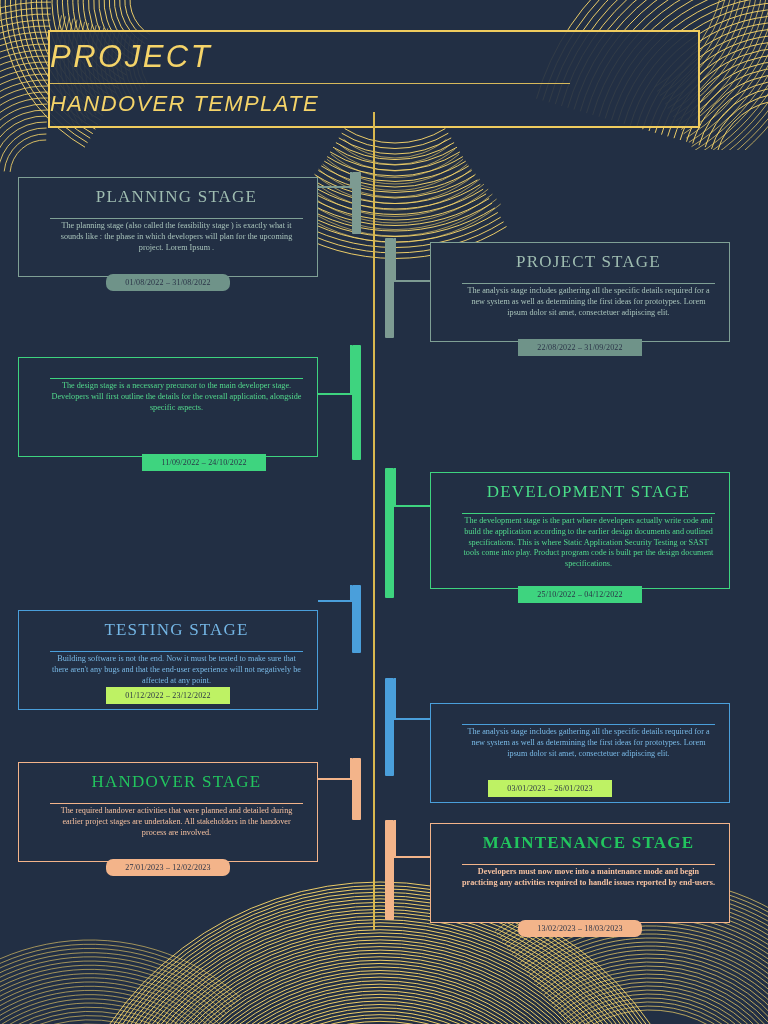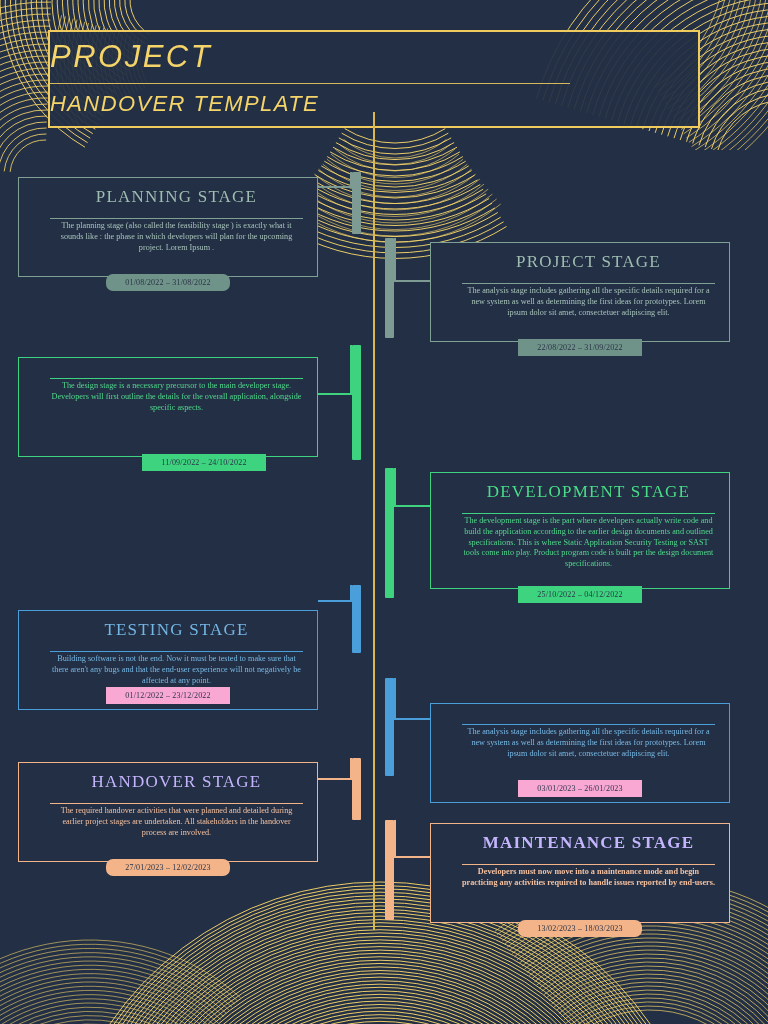--- a/index.html
+++ b/index.html
@@ -108,26 +108,26 @@
   .c-green .card-rule{background:#3ed47f;}
   .c-green .card-body{color:#52d98c;}
   .p-green{background:#3ed47f;}
   .b-green{background:#3ed47f;}
   .l-green{background:#3ed47f;}
 
   .c-blue   {border-color:#4a9fdb;margin-top:20px;}
   .c-blue .card-title{color:#74b6e5;}
   .c-blue .card-rule{background:#4a9fdb;}
   .c-blue .card-body{color:#79b9e6;}
-  .p-blue{background:#f9a8d4;text-align:center;}
+  .p-blue{background:#bef264;text-align:center;}
   .b-blue{background:#4a9fdb;}
   .l-blue{background:#4a9fdb;}
 
   .c-peach  {border-color:#f3b48a;}
-  .c-peach .card-title{color:#c4b5fd;}
+  .c-peach .card-title{color:#22c55e;}
   .c-peach .card-rule{background:#f3b48a;}
   .c-peach .card-body{color:#f6c1a0;}
   .p-peach{background:#f3b48a;border-radius:7px;}
   .b-peach{background:#f3b48a;}
   .l-peach{background:#f3b48a;}
 </style>
 </head>
 <body>
 
 <div id="page">
@@ -468,21 +468,21 @@
       <div class="card c-blue" style="left: 18px; top: 590px; width: 300px; height: 100px;">
         <div class="card-title">TESTING STAGE</div>
         <div class="card-rule"></div>
         <div class="card-body">Building software is not the end. Now it must be tested to make sure that there aren't any bugs and that the end-user experience will not negatively be affected at any point.</div>
       </div>
       <div class="date-pill p-blue" style="left: 106px; top: 687px;">01/12/2022 – 23/12/2022</div>
       <div class="card c-blue" style="left: 430px; top: 683px; width: 300px; height: 100px;">
         <div class="card-rule"></div>
         <div class="card-body">The analysis stage includes gathering all the specific details required for a new system as well as determining the first ideas for prototypes. Lorem ipsum dolor sit amet, consectetuer adipiscing elit.</div>
       </div>
-      <div class="date-pill p-blue" style="left: 518px; top: 780px;">03/01/2023 – 26/01/2023</div>
+      <div class="date-pill p-blue" style="left: 488px; top: 780px;">03/01/2023 – 26/01/2023</div>
       <div class="card c-peach" style="left: 18px; top: 762px; width: 300px; height: 100px;">
         <div class="card-title">HANDOVER STAGE</div>
         <div class="card-rule"></div>
         <div class="card-body">The required handover activities that were planned and detailed during earlier project stages are undertaken. All stakeholders in the handover process are involved.</div>
       </div>
       <div class="date-pill p-peach" style="left: 106px; top: 859px;">27/01/2023 – 12/02/2023</div>
       <div class="card c-peach" style="left: 430px; top: 823px; width: 300px; height: 100px; font-weight: bold;">
         <div class="card-title">MAINTENANCE STAGE</div>
         <div class="card-rule"></div>
         <div class="card-body">Developers must now move into a maintenance mode and begin practicing any activities required to handle issues reported by end-users.</div>

